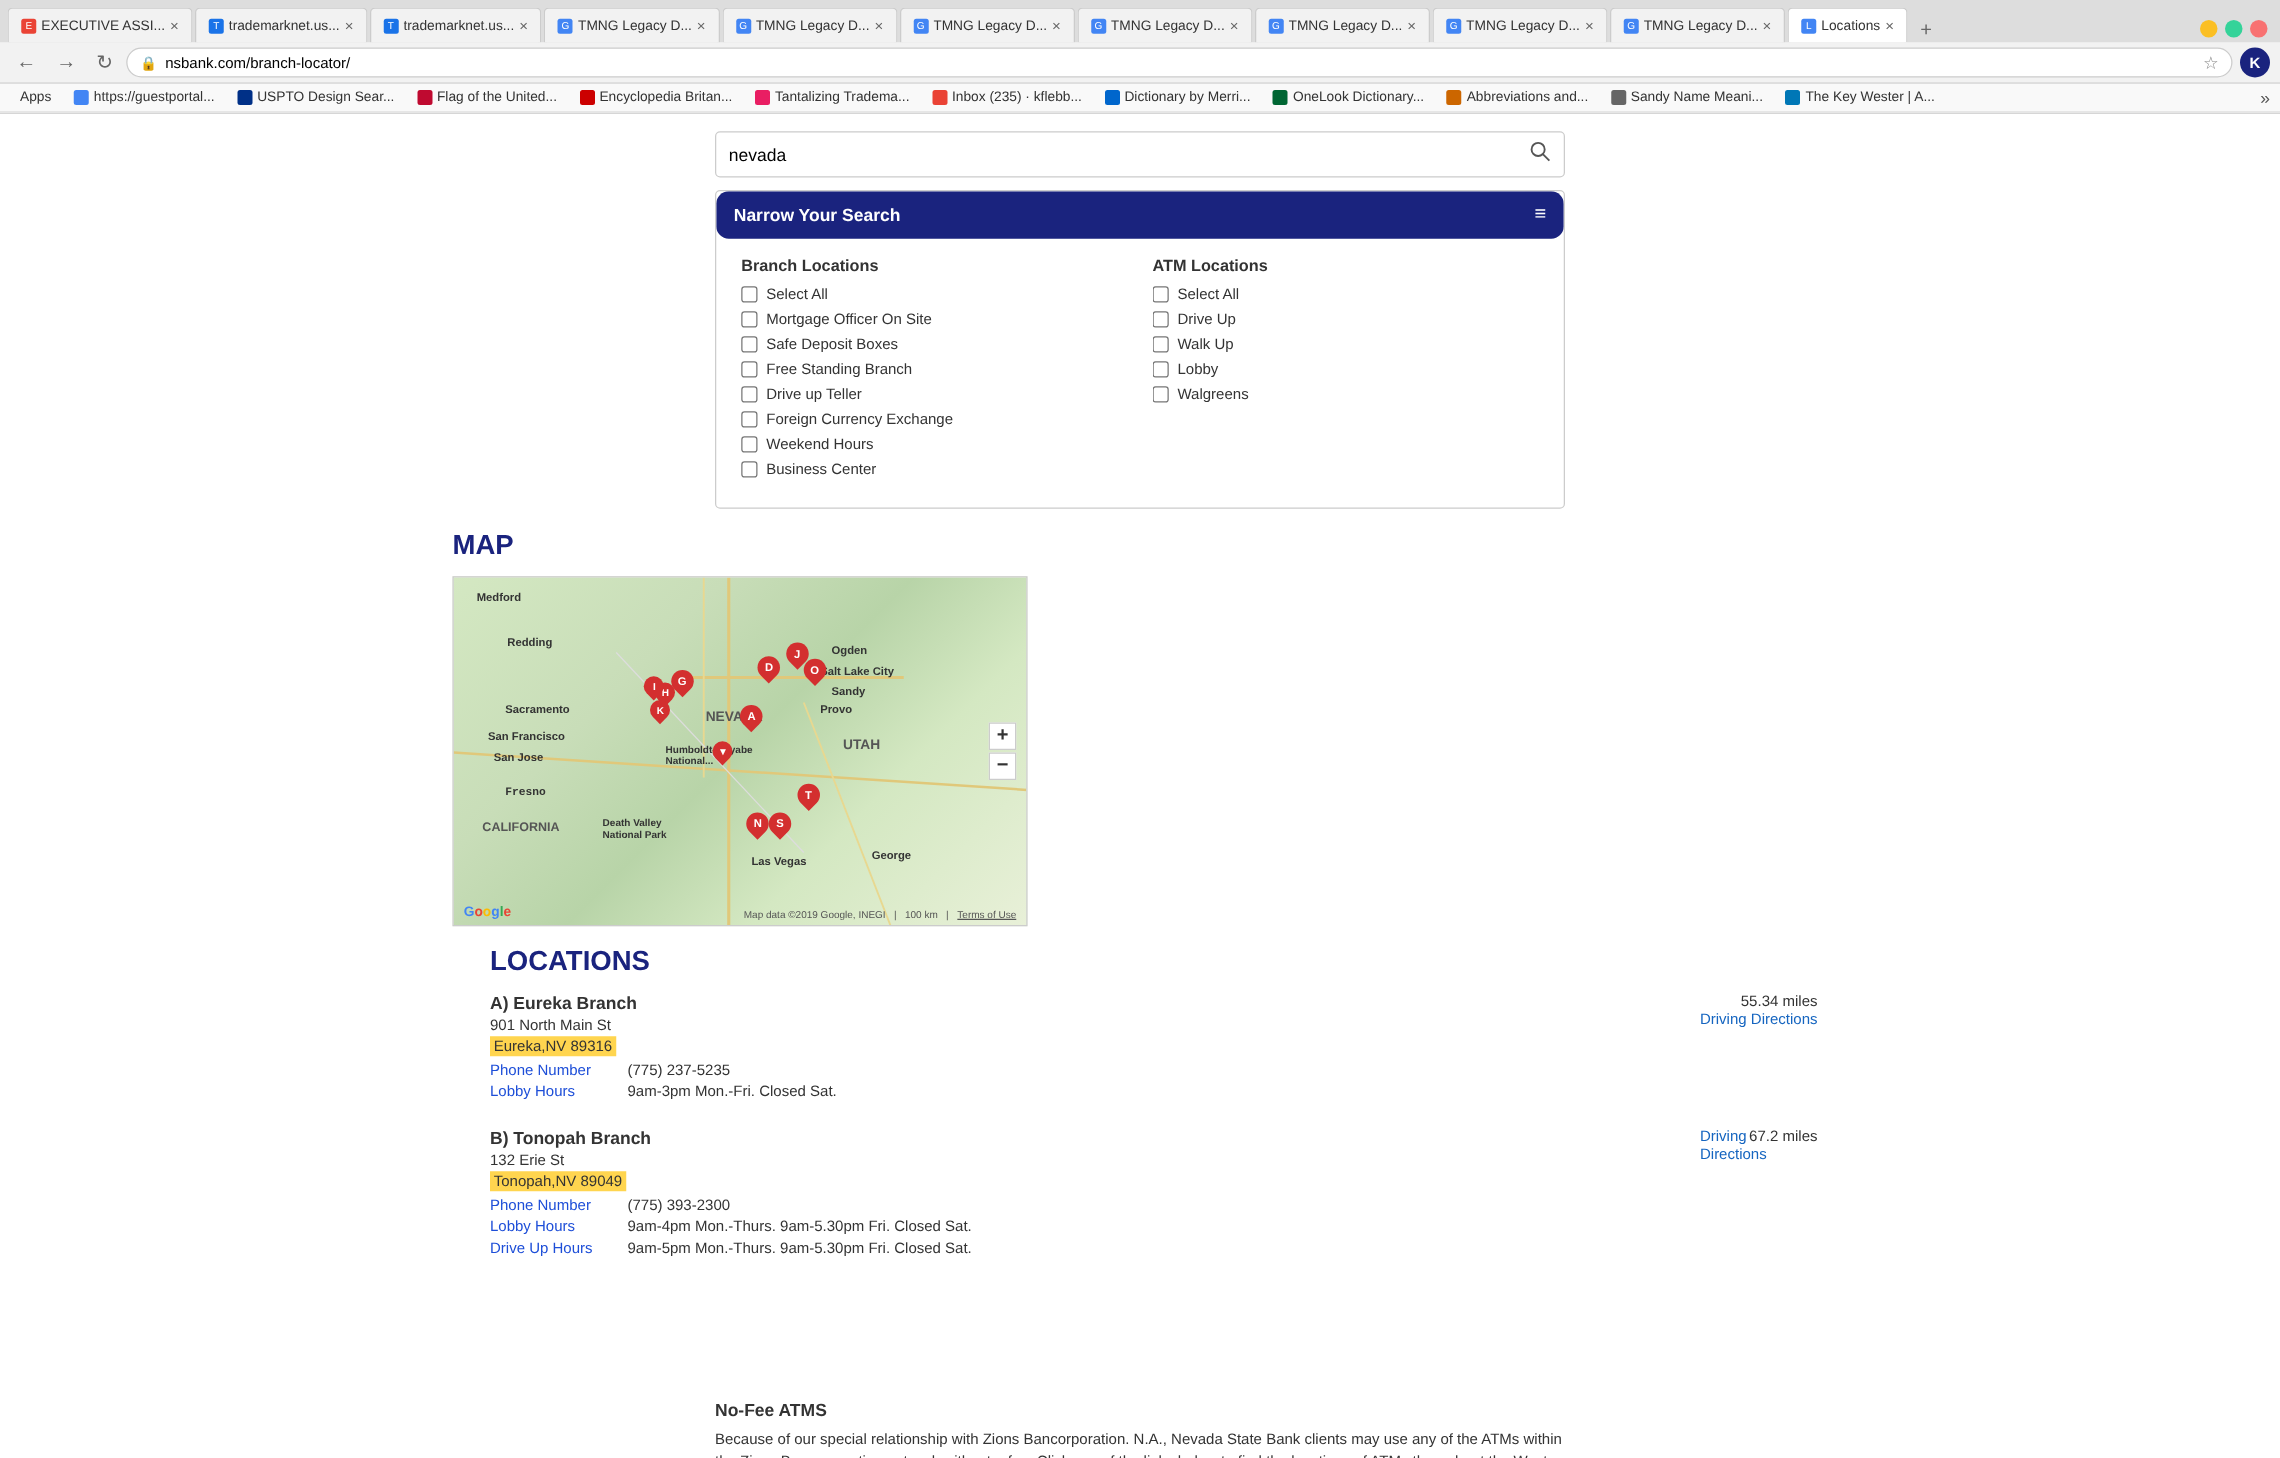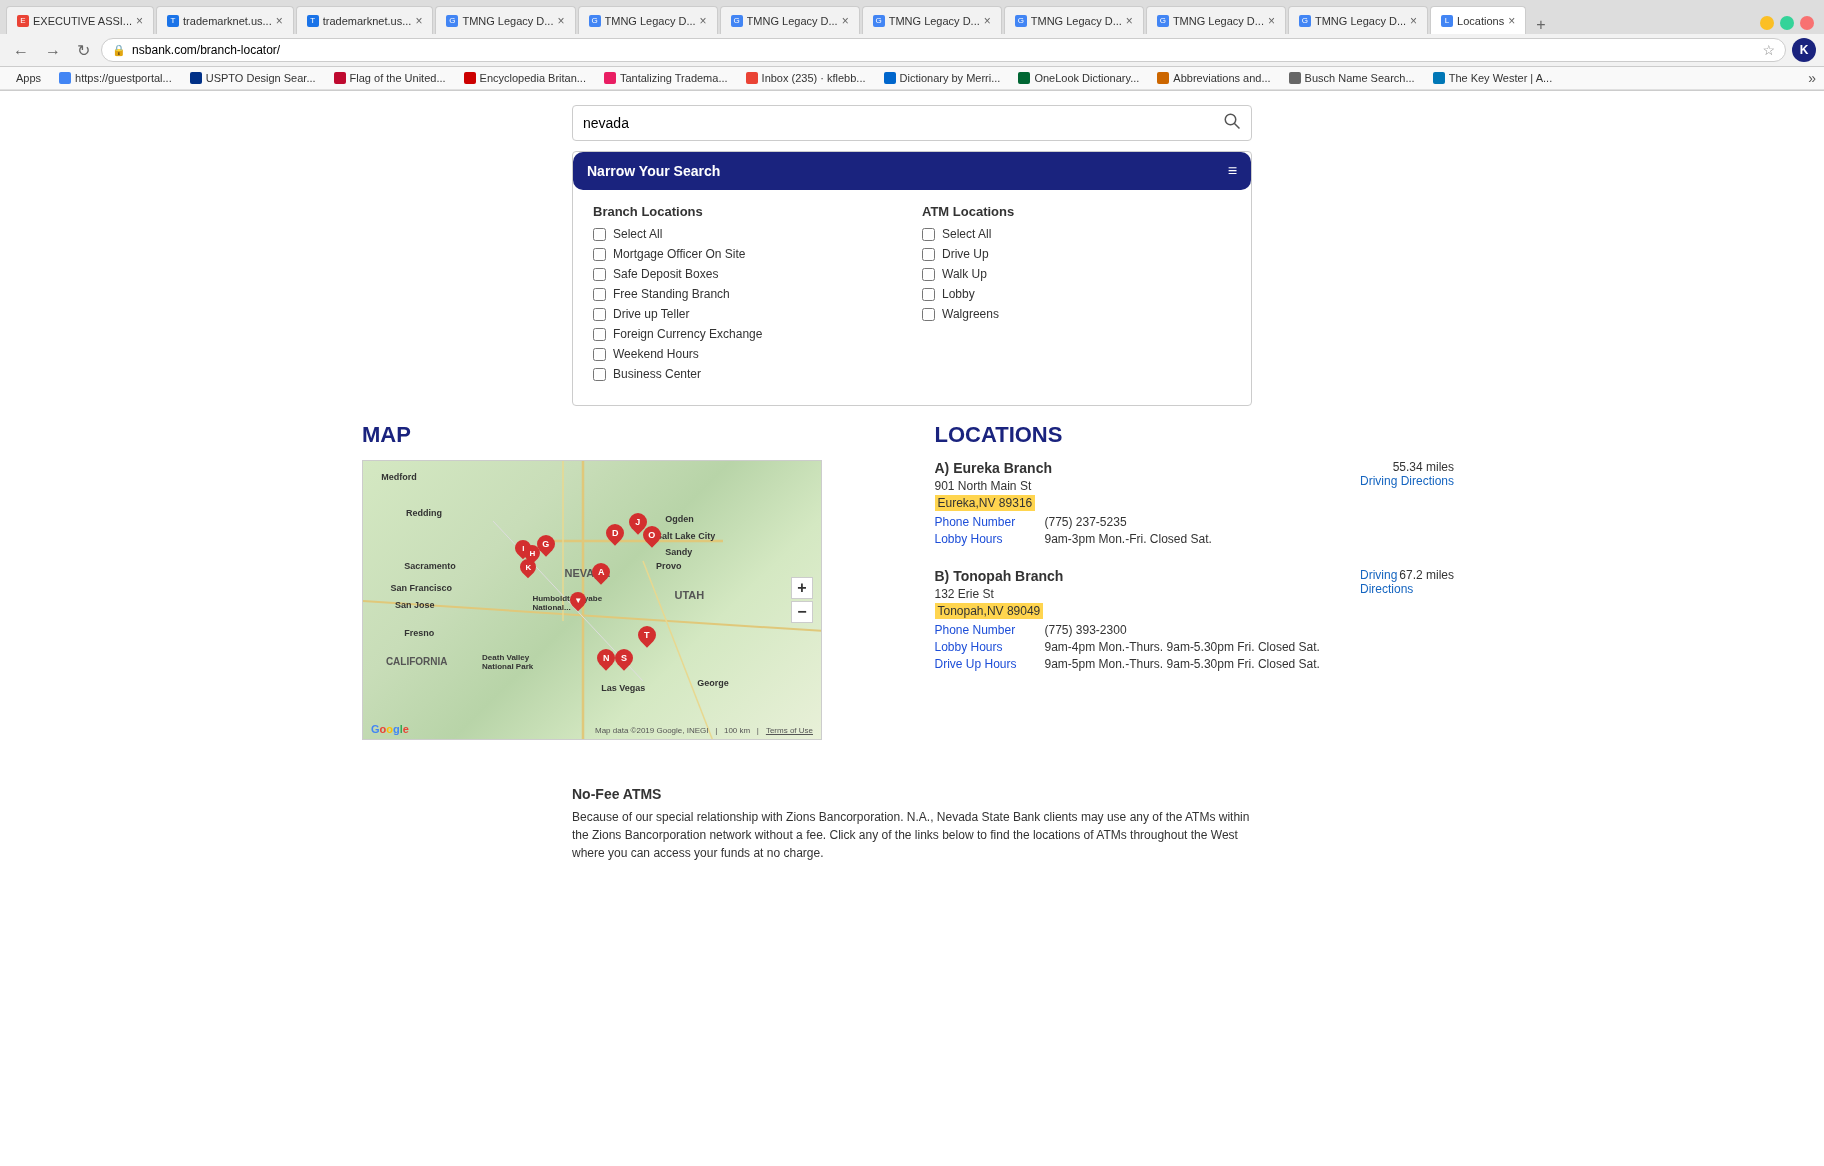--- a/index.html
+++ b/index.html
@@ -40,21 +40,21 @@
     .narrow-box { width: 680px; margin: 0 auto; border: 1px solid #ccc; border-radius: 4px; overflow: hidden; }
     .narrow-header { background: #1a237e; color: #fff; padding: 10px 14px; display: flex; justify-content: space-between; align-items: center; font-size: 14px; font-weight: bold; border-radius: 10px; }
     .narrow-filter-icon { color: #fff; font-size: 16px; cursor: pointer; }
     .narrow-body { padding: 14px 20px 18px; display: flex; gap: 20px; }
     .filter-column { flex: 1; }
     .filter-col-title { font-size: 13px; font-weight: bold; margin-bottom: 8px; color: #333; }
     .filter-item { display: flex; align-items: center; margin-bottom: 6px; font-size: 12px; }
     .filter-item input[type="checkbox"] { margin-right: 7px; cursor: pointer; }
     .filter-item label { cursor: pointer; }
 
-    .map-locations-section { display: flex; width: 1100px; margin: 0 auto; padding: 16px 0; gap: 15px; }
+    .map-locations-section { display: flex; width: 1100px; margin: 0 auto; padding: 16px 0; gap: 15px; flex-direction: column; }
 
     .map-section { flex: 1; }
     .section-title-map { font-size: 22px; font-weight: bold; color: #1a237e; margin-bottom: 12px; }
     .map-container { width: 460px; height: 280px; border: 1px solid #ccc; background: #e8f0e0; position: relative; overflow: hidden; }
     .map-bg { width: 100%; height: 100%; background: linear-gradient(135deg, #d4e8c2 0%, #c8ddb8 30%, #b8d4a8 50%, #d4e8c2 70%, #e8f0d8 100%); position: relative; }
     .map-label { position: absolute; font-size: 9px; color: #333; font-weight: bold; }
     .map-pin { position: absolute; font-size: 16px; color: #d32f2f; cursor: pointer; transform: translate(-50%, -100%); }
     .map-controls { position: absolute; right: 8px; top: 50%; transform: translateY(-50%); display: flex; flex-direction: column; gap: 2px; }
     .map-ctrl-btn { width: 22px; height: 22px; background: #fff; border: 1px solid #ccc; display: flex; align-items: center; justify-content: center; cursor: pointer; font-size: 16px; font-weight: bold; color: #333; }
     .map-google-logo { position: absolute; bottom: 4px; left: 8px; font-size: 10px; color: #666; }
@@ -207,21 +207,21 @@
     <div class="bookmark-item">
       <span style="width:12px;height:12px;background:#006633;border-radius:2px;margin-right:4px;"></span>
       <span>OneLook Dictionary...</span>
     </div>
     <div class="bookmark-item">
       <span style="width:12px;height:12px;background:#cc6600;border-radius:2px;margin-right:4px;"></span>
       <span>Abbreviations and...</span>
     </div>
     <div class="bookmark-item">
       <span style="width:12px;height:12px;background:#666;border-radius:2px;margin-right:4px;"></span>
-      <span>Busch Name Search...</span>
+      <span>Sandy Name Meani...</span>
     </div>
     <div class="bookmark-item">
       <span style="width:12px;height:12px;background:#0077b6;border-radius:2px;margin-right:4px;"></span>
       <span>The Key Wester | A...</span>
     </div>
     <span style="font-size:14px;color:#555;cursor:pointer;margin-left:auto;">»</span>
   </div>
 </div>
 
 <div class="page-content">
@@ -324,21 +324,21 @@
             <line x1="280" y1="100" x2="350" y2="280" stroke="#e8d890" stroke-width="1.5"></line>
             <line x1="200" y1="0" x2="200" y2="160" stroke="#e8d890" stroke-width="1.5"></line>
             <line x1="130" y1="60" x2="280" y2="220" stroke="#ddd" stroke-width="1"></line>
           </svg>
 
           <span class="map-label" style="left:4%;top:4%;">Medford</span>
           <span class="map-label" style="left:5%;top:17%;padding-left:20px;">Redding</span>
           <span class="map-label" style="left:9%;top:36%;">Sacramento</span>
           <span class="map-label" style="left:6%;top:44%;">San Francisco</span>
           <span class="map-label" style="left:7%;top:50%;">San Jose</span>
-          <span class="map-label" style="left:9%;top:60%;">Fresno</span>
+          <span class="map-label" style="left:9%;top:60%;font-family:Liberation Mono, monospace;">Fresno</span>
           <span class="map-label" style="left:66%;top:19%;">Ogden</span>
           <span class="map-label" style="left:64%;top:25%;">Salt Lake City</span>
           <span class="map-label" style="left:66%;top:31%;">Sandy</span>
           <span class="map-label" style="left:64%;top:36%;">Provo</span>
           <span class="map-label" style="left:44%;top:38%;font-size:11px;color:#555;">NEVADA</span>
           <span class="map-label" style="left:68%;top:46%;font-size:11px;color:#555;">UTAH</span>
           <span class="map-label" style="left:5%;top:70%;font-size:10px;color:#555;">CALIFORNIA</span>
           <span class="map-label" style="left:26%;top:69%;font-size:8px;">Death Valley<br>National Park</span>
           <span class="map-label" style="left:37%;top:48%;font-size:8px;">Humboldt-Toiyabe<br>National...</span>
           <span class="map-label" style="left:52%;top:80%;">Las Vegas</span>

